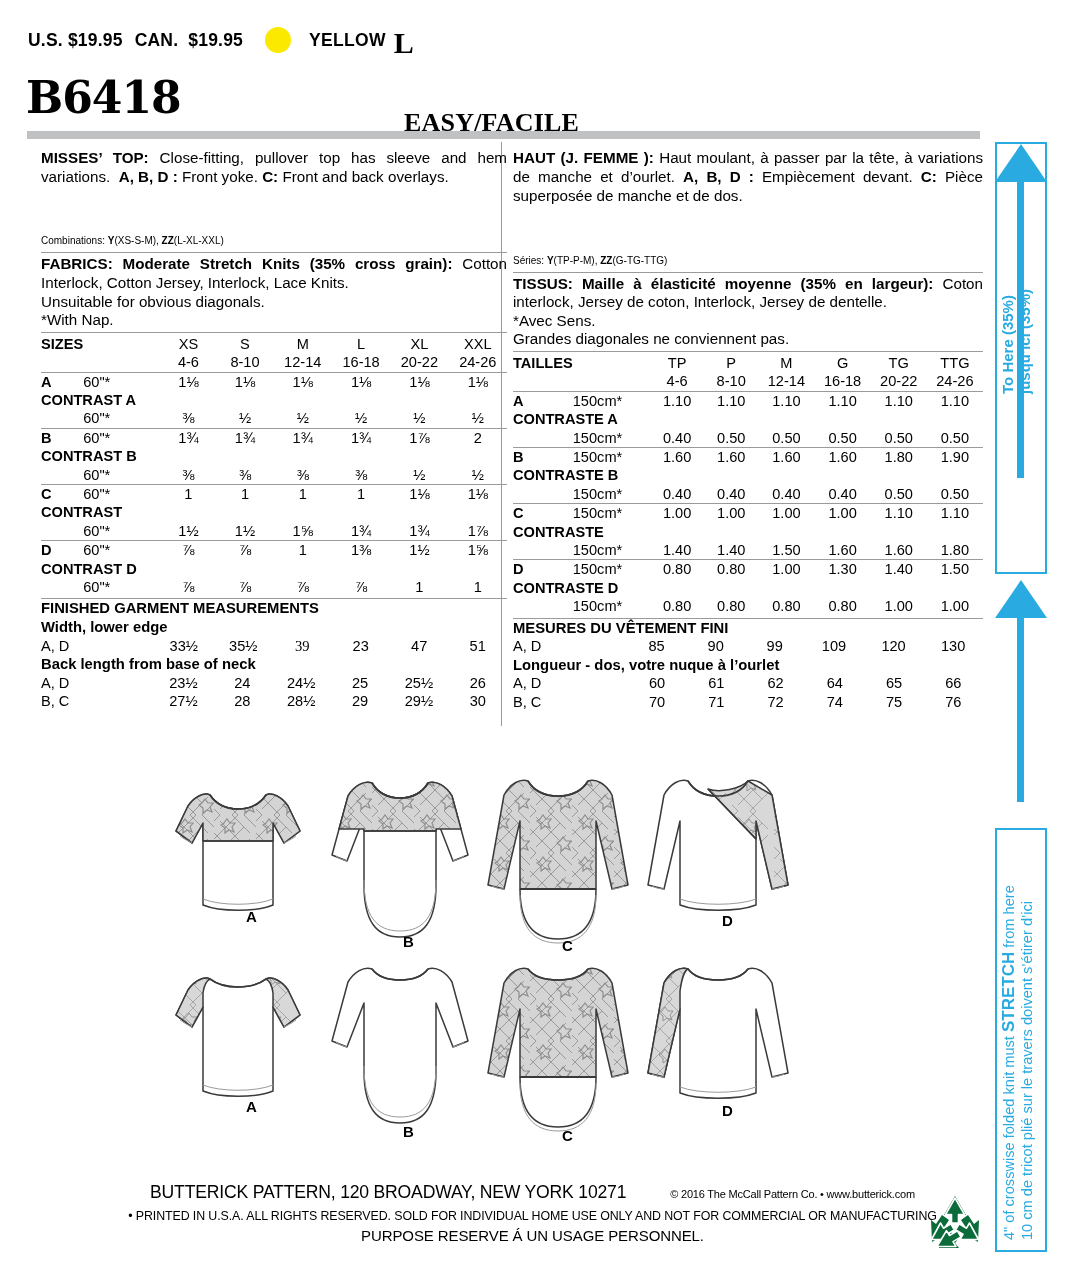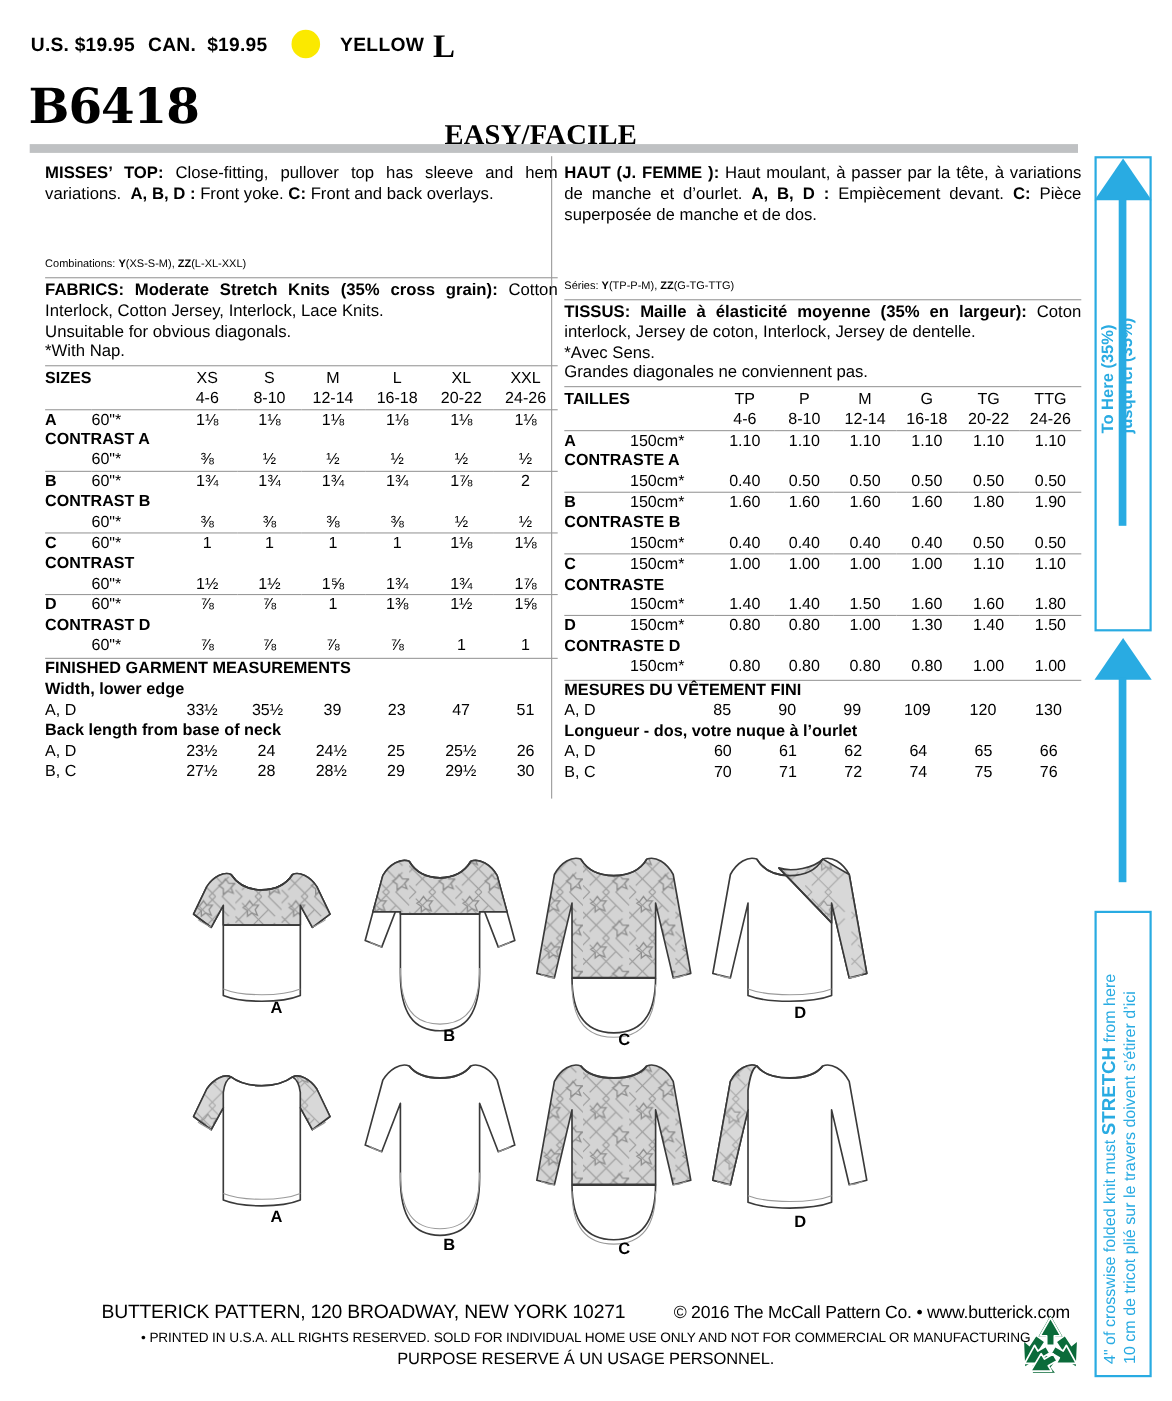--- a/index.html
+++ b/index.html
@@ -162,21 +162,21 @@
     font-family: "Liberation Sans", sans-serif;
   }
 
   
   #footer { position: absolute; left: 0; top: 1182px; width: 1065px; }
   #f1 {
     text-align: center; font-size: 17.6px; font-weight: normal;
     letter-spacing: -.2px; white-space: nowrap;
     font-family: "Liberation Sans", sans-serif;
   }
-  #f1 .small { font-size: 16px; margin-left: 44px; }
+  #f1 .small { font-size: 11px; margin-left: 44px; }
   #f2 { text-align: center; font-size: 12.4px; margin-top: 6px; letter-spacing: -.1px;}
   #f3 { text-align: center; font-size: 15px; margin-top: 4px; letter-spacing: -.1px;}
   #recycle { position: absolute; left: 925px; top: 1194px; width: 60px; height: 58px; }
 </style>
 </head>
 <body>
 
 <div id="price-row">
   <span class="price-txt">U.S. $19.95</span>
   <span style="width:12px"></span>
@@ -319,21 +319,21 @@
   <div class="hr-thin"></div>
   <div class="fgm-title">FINISHED GARMENT MEASUREMENTS</div>
   <div>
       <div class="fgm-sub">Width, lower edge</div>
       <table class="fgm">
         <tbody>
           <tr>
             <td class="c-lbl2">A, D</td>
             <td class="c-val" style="width: 62px;">33½</td>
             <td class="c-val" style="width: 62px;">35½</td>
-            <td class="c-val" style="width: 62px;">39</td>
+            <td class="c-val" style="width: 62px; font-family: Liberation Serif, serif;">39</td>
             <td class="c-val" style="width: 62px;">23</td>
             <td class="c-val" style="width: 62px;">47</td>
             <td class="c-val" style="width: 62px;">51</td>
           </tr>
         </tbody>
       </table>
       <div class="fgm-sub">Back length from base of neck</div>
       <table class="fgm">
         <tbody>
           <tr>

